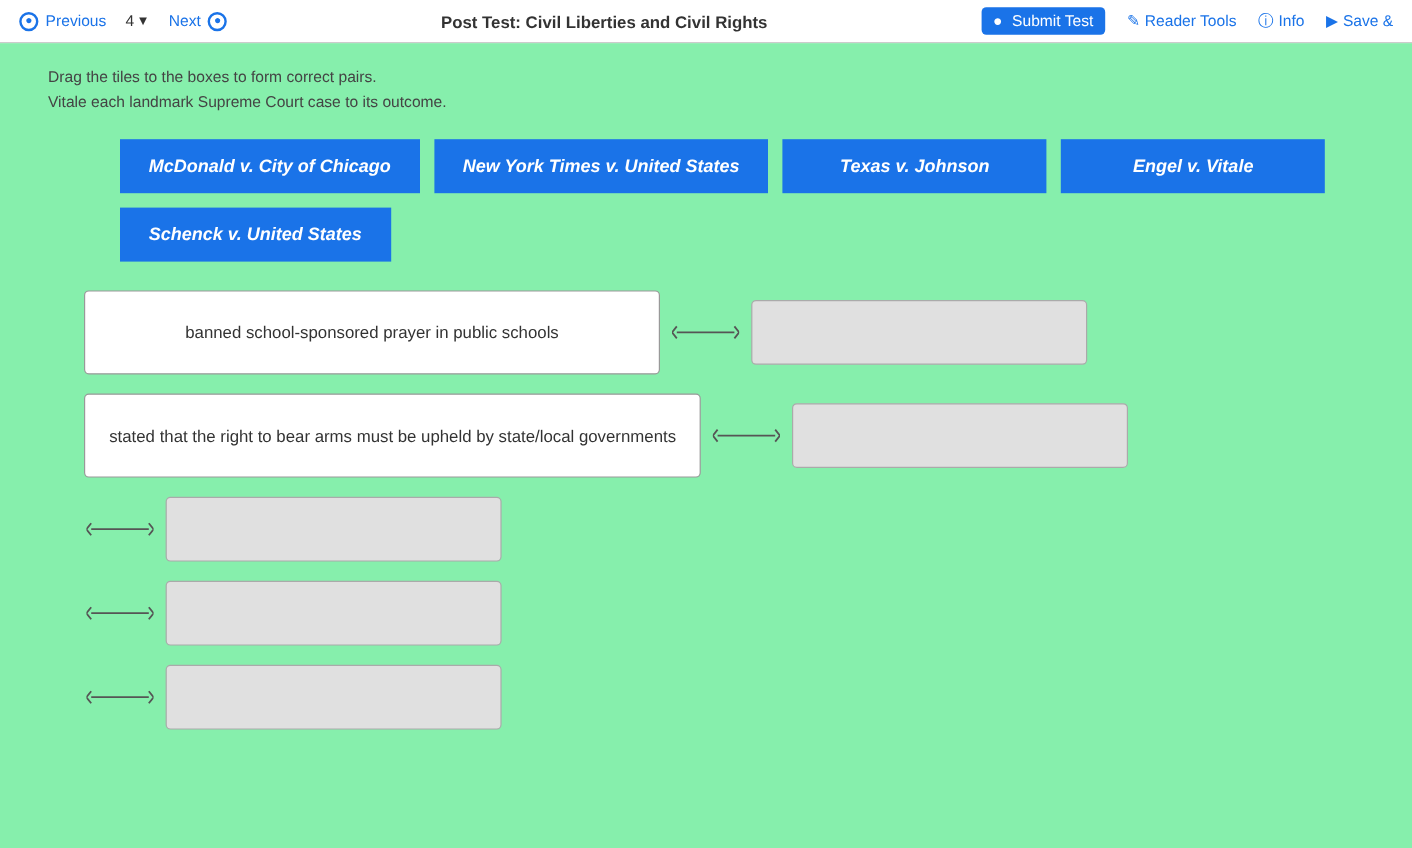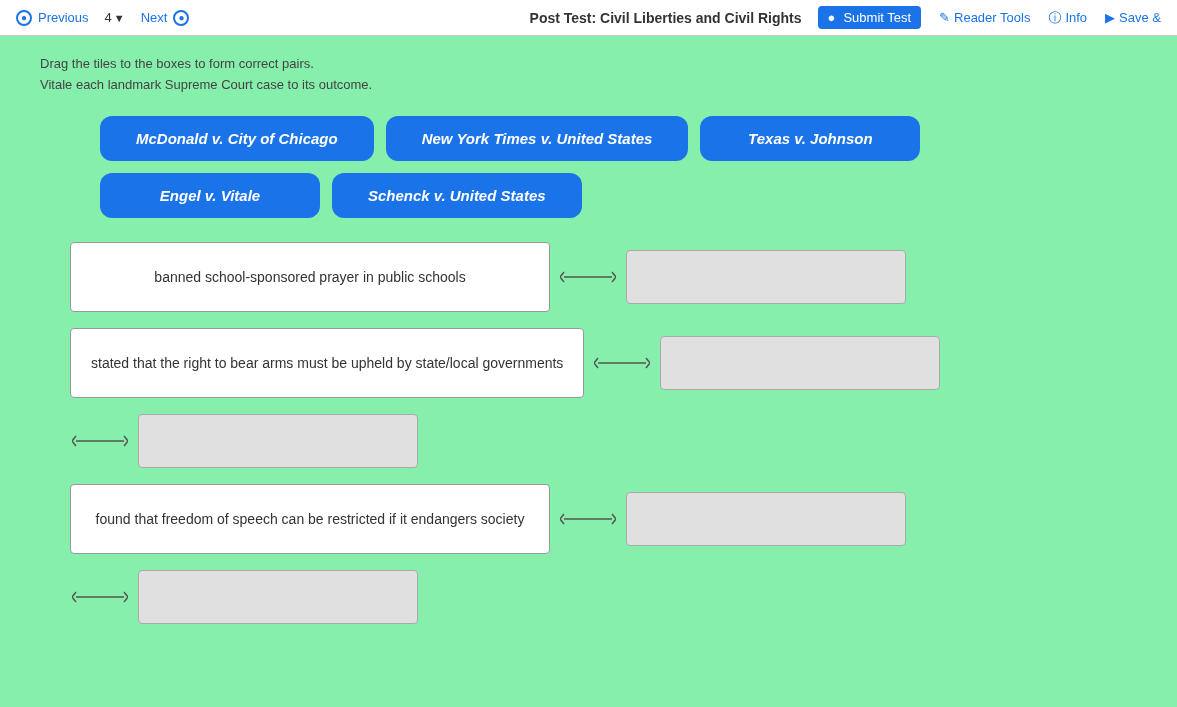--- a/index.html
+++ b/index.html
@@ -32,21 +32,21 @@
     }
     .topbar-nav .circle-icon {
       width: 16px; height: 16px;
       border-radius: 50%;
       border: 2px solid #1a73e8;
       display: inline-flex; align-items: center; justify-content: center;
       font-size: 10px;
     }
     .topbar-title {
       flex: 1;
-      text-align: right;
+      text-align: center;
       font-weight: 600;
       color: #333;
       font-size: 14px;
     }
     .topbar-actions {
       display: flex;
       align-items: center;
       gap: 18px;
       color: #1a73e8;
       font-size: 13px;
@@ -83,22 +83,22 @@
       gap: 12px;
       margin: 24px 0 24px 60px;
     }
 
     .tile {
       background: #1a73e8;
       color: white;
       font-style: italic;
       font-weight: 600;
       font-size: 15px;
-      padding: 14px 36px;
-      border-radius: 12px;
+      padding: 14px 24px;
+      border-radius: 0;
       cursor: grab;
       min-width: 220px;
       text-align: center;
     }
 
     
     .matching-section {
       display: flex;
       flex-direction: column;
       gap: 16px;
@@ -243,23 +243,20 @@
         <svg width="56" height="18" viewBox="0 0 56 18">
           <line x1="4" y1="9" x2="52" y2="9" stroke="#555" stroke-width="1.5"></line>
           <polyline points="4,4 0,9 4,14" fill="none" stroke="#555" stroke-width="1.5"></polyline>
           <polyline points="52,4 56,9 52,14" fill="none" stroke="#555" stroke-width="1.5"></polyline>
         </svg>
       </div>
       <div class="drop-box"></div>
     </div>
 
     <div class="match-row">
-      <div class="outcome-box">
-        <span>found that freedom of speech can be restricted if it endangers society</span>
-      </div>
       <div class="arrow-connector">
         <svg width="56" height="18" viewBox="0 0 56 18">
           <line x1="4" y1="9" x2="52" y2="9" stroke="#555" stroke-width="1.5"></line>
           <polyline points="4,4 0,9 4,14" fill="none" stroke="#555" stroke-width="1.5"></polyline>
           <polyline points="52,4 56,9 52,14" fill="none" stroke="#555" stroke-width="1.5"></polyline>
         </svg>
       </div>
       <div class="drop-box"></div>
     </div>
 

